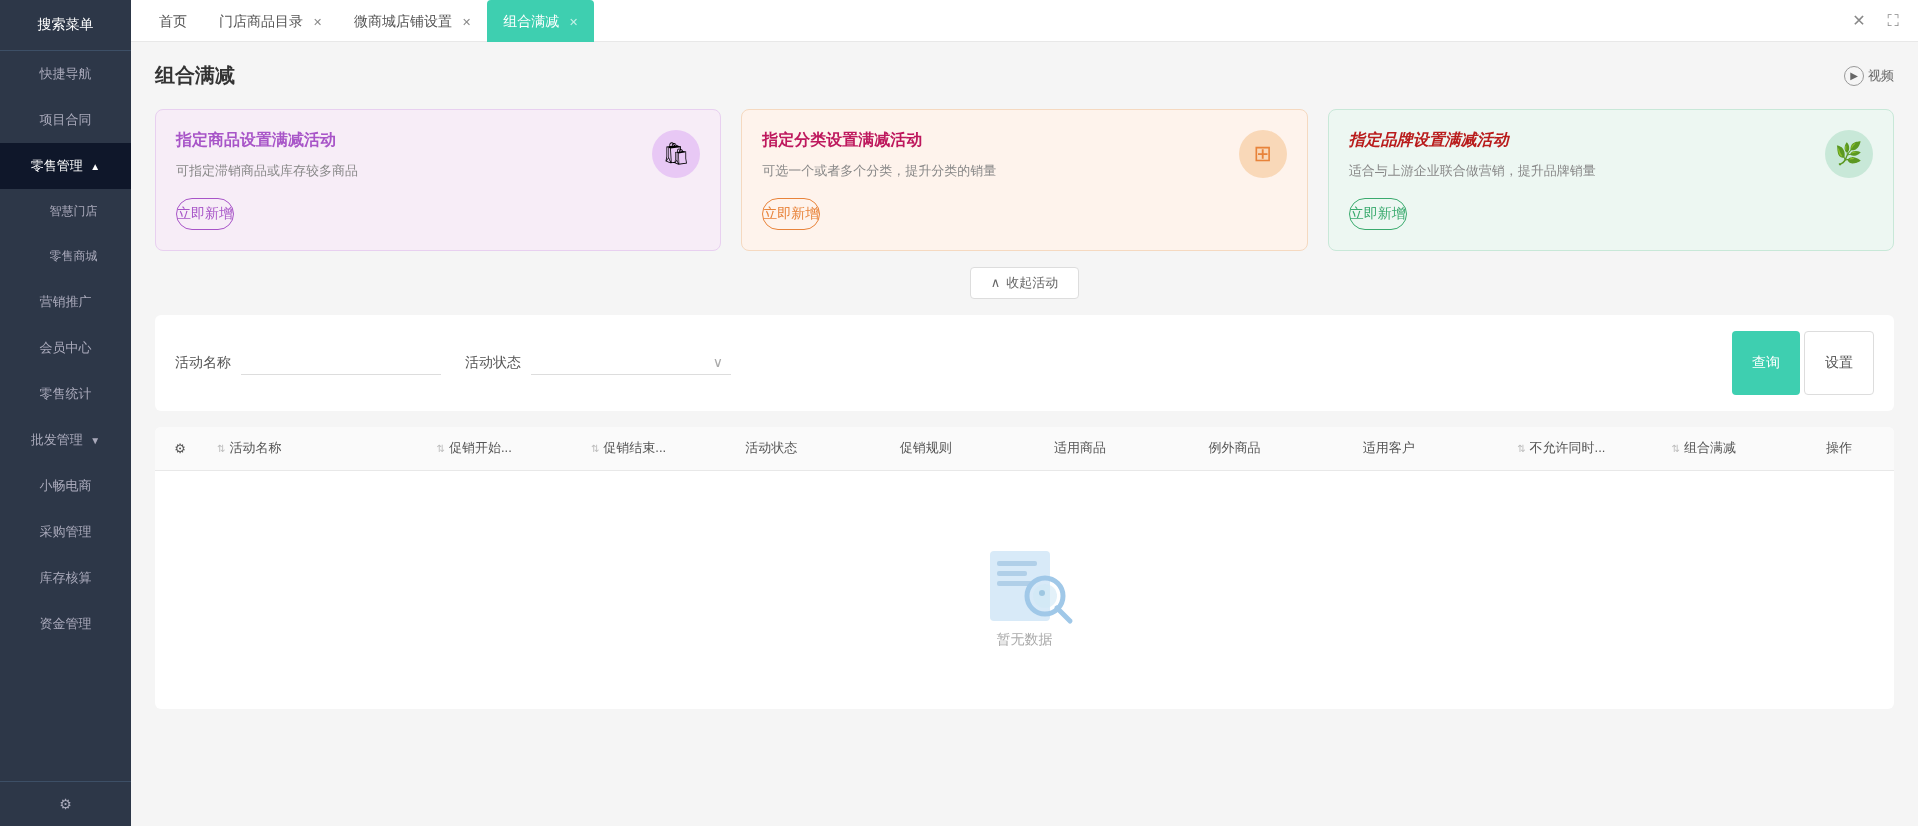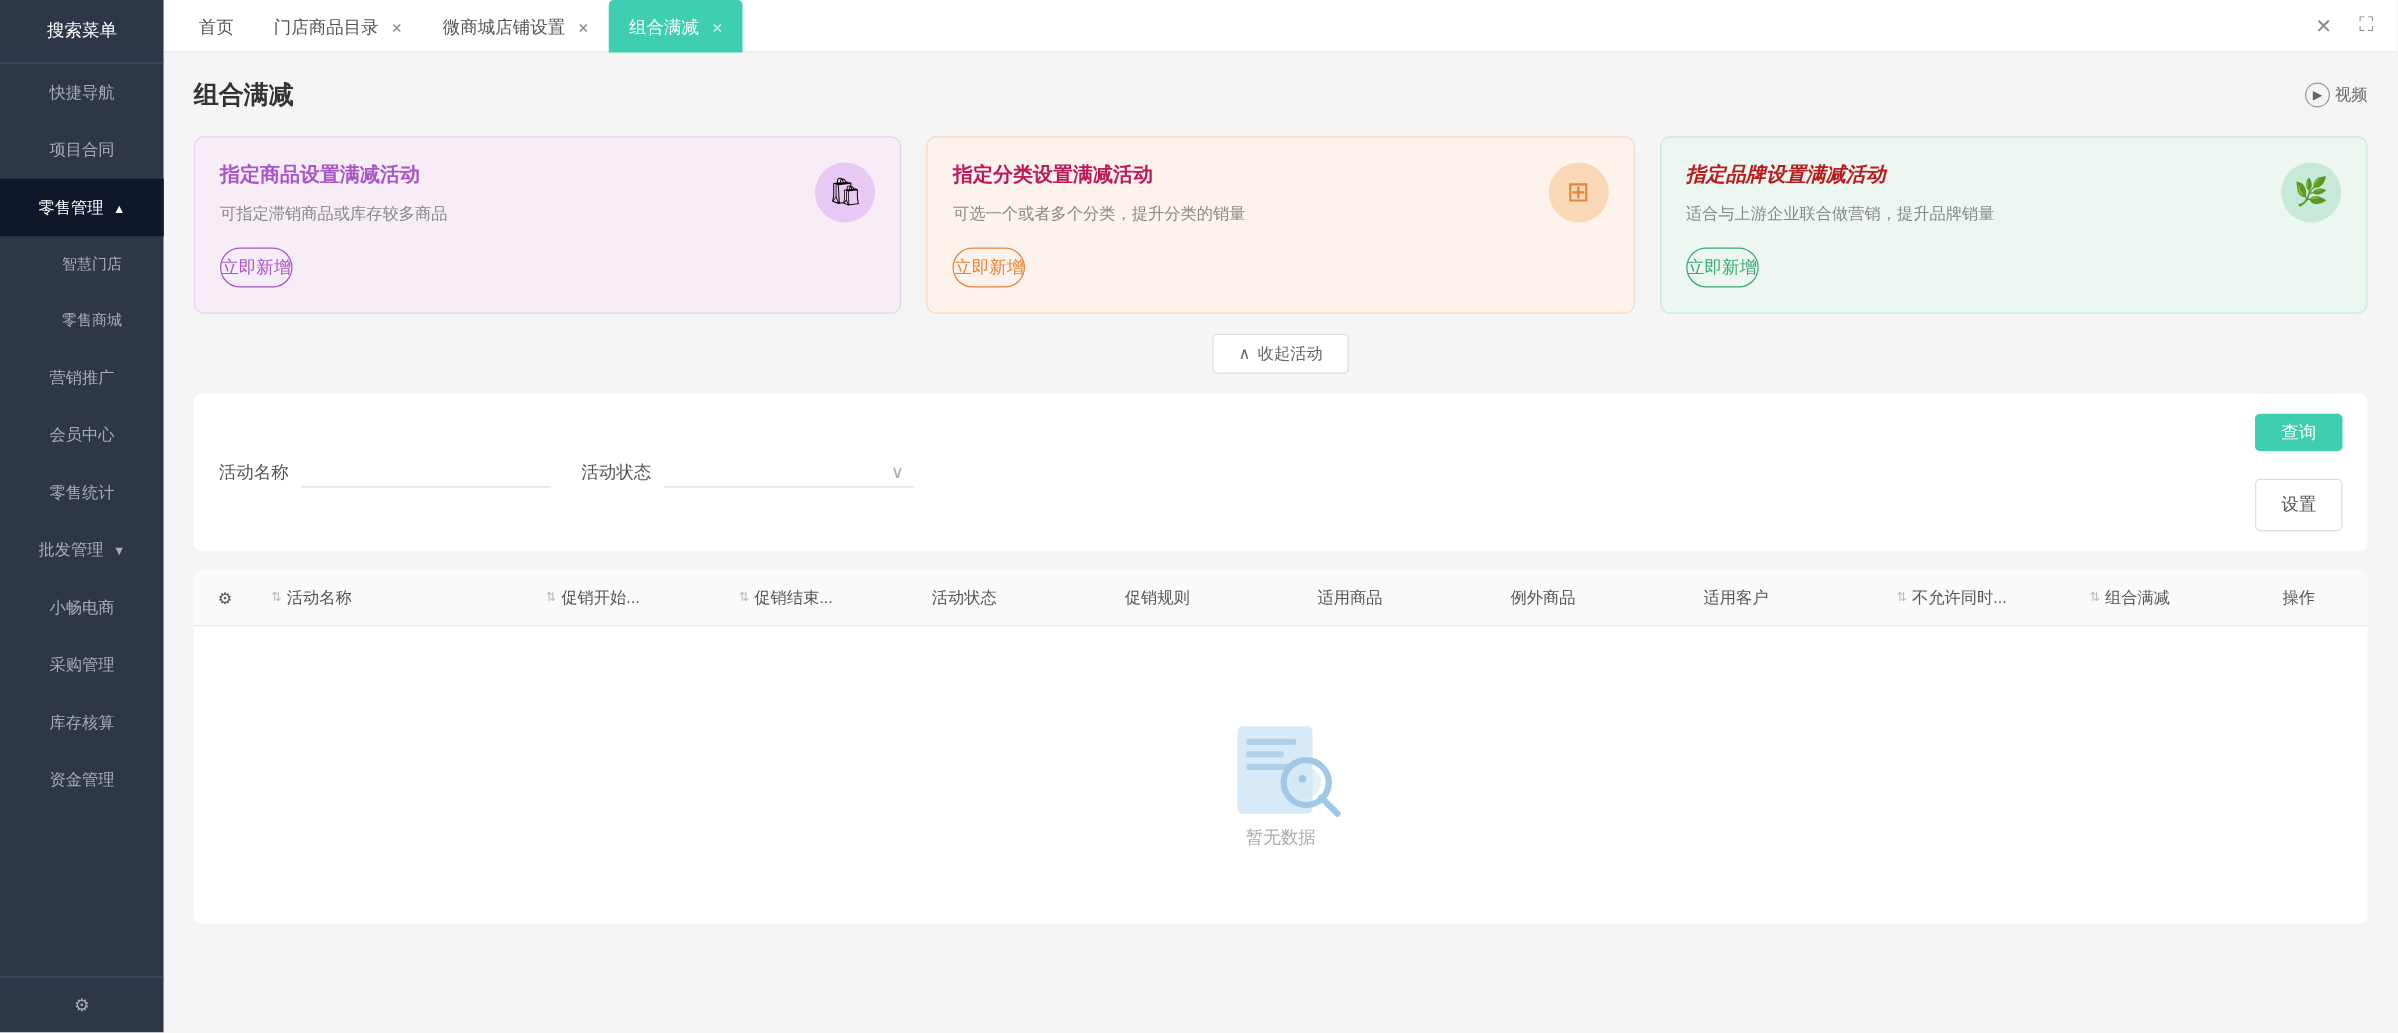--- a/index.html
+++ b/index.html
@@ -249,38 +249,37 @@
       border-bottom: 1px solid #ddd;
       padding: 4px 8px;
       width: 200px;
       cursor: pointer;
       color: #555;
     }
     .select-arrow { margin-left: auto; color: #aaa; }
     .search-actions {
       margin-left: auto;
       display: flex;
-      flex-direction: column;
-      gap: 22px;
+      gap: 4px;
     }
     .btn-query {
       background: #3ecfb0;
       color: #fff;
       border: none;
       border-radius: 4px;
       padding: 6px 20px;
       cursor: pointer;
       font-size: 14px;
     }
     .btn-setting {
       background: #fff;
       color: #555;
       border: 1px solid #ddd;
       border-radius: 4px;
-      padding: 11px 20px;
+      padding: 22px 20px;
       cursor: pointer;
       font-size: 14px;
     }
 
     
     .table-container {
       background: #fff;
       border-radius: 6px;
       overflow: hidden;
     }

